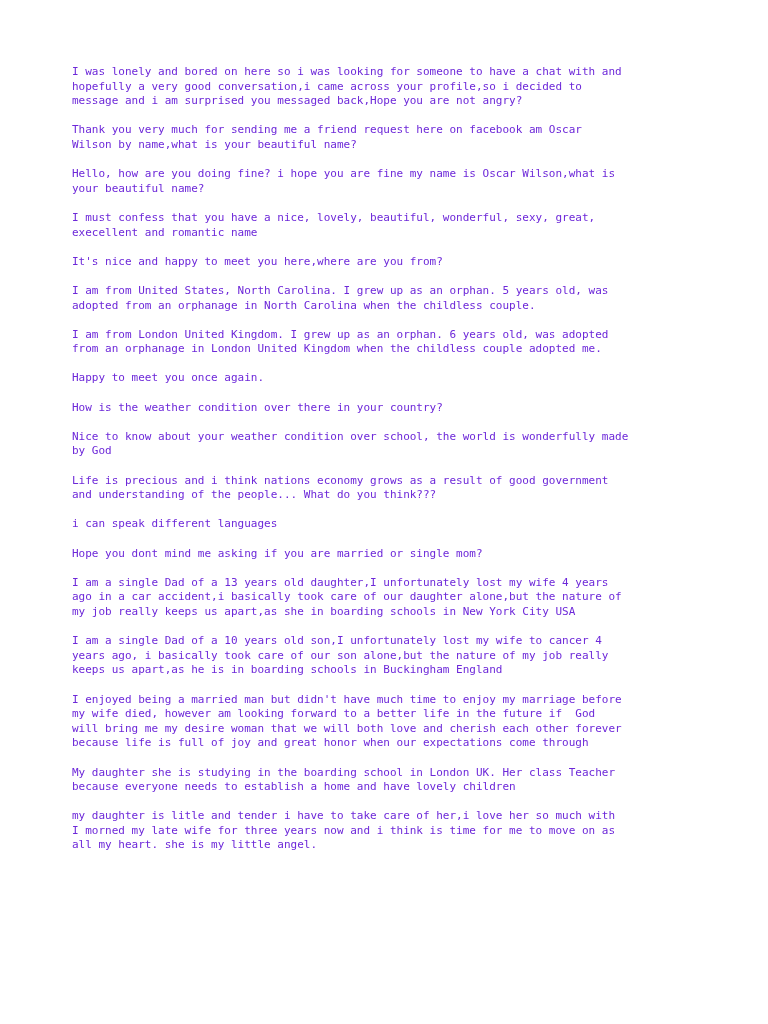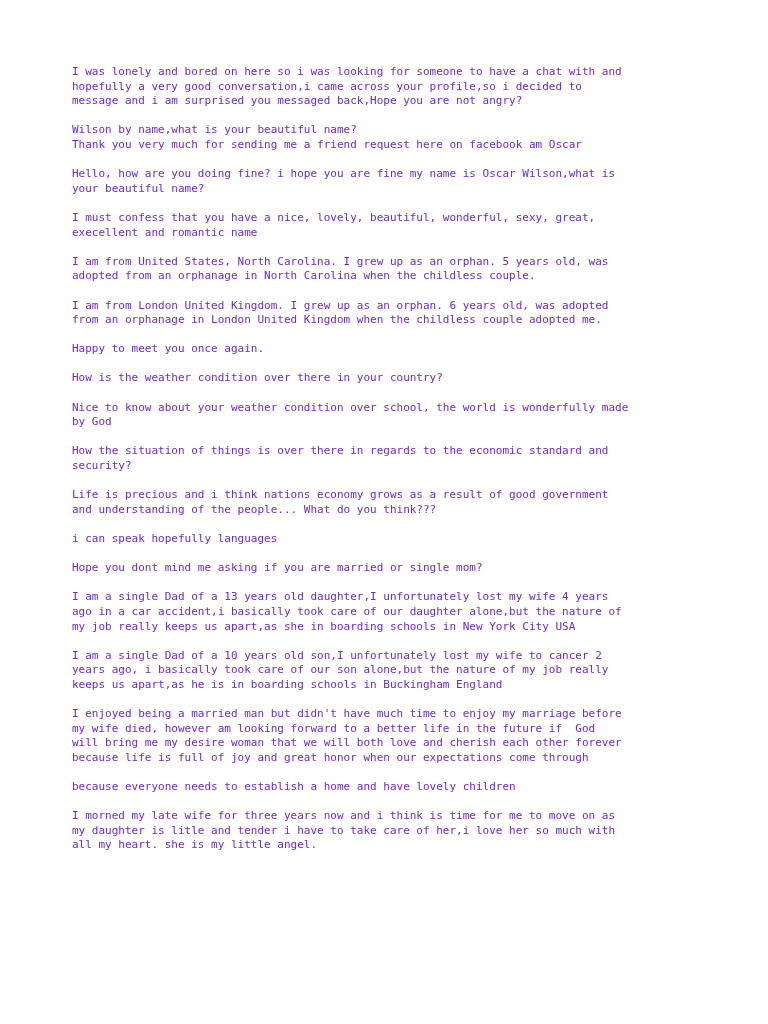--- a/index.html
+++ b/index.html
@@ -37,81 +37,81 @@
 <body>
 
 <div class="doc-page">
   <div class="doc-body">
       <div class="para">
         <div class="line">I was lonely and bored on here so i was looking for someone to have a chat with and</div>
         <div class="line">hopefully a very good conversation,i came across your profile,so i decided to</div>
         <div class="line">message and i am surprised you messaged back,Hope you are not angry?</div>
       </div>
       <div class="para">
+        <div class="line">Thank you very much for sending me a friend request here on facebook am Oscar</div>
         <div class="line">Wilson by name,what is your beautiful name?</div>
-        <div class="line">Thank you very much for sending me a friend request here on facebook am Oscar</div>
       </div>
       <div class="para">
         <div class="line">Hello, how are you doing fine? i hope you are fine my name is Oscar Wilson,what is</div>
         <div class="line">your beautiful name?</div>
       </div>
       <div class="para">
         <div class="line">I must confess that you have a nice, lovely, beautiful, wonderful, sexy, great,</div>
         <div class="line">execellent and romantic name</div>
+      </div>
+      <div class="para">
+        <div class="line">It's nice and happy to meet you here,where are you from?</div>
       </div>
       <div class="para">
         <div class="line">I am from United States, North Carolina. I grew up as an orphan. 5 years old, was</div>
         <div class="line">adopted from an orphanage in North Carolina when the childless couple.</div>
       </div>
       <div class="para">
         <div class="line">I am from London United Kingdom. I grew up as an orphan. 6 years old, was adopted</div>
         <div class="line">from an orphanage in London United Kingdom when the childless couple adopted me.</div>
       </div>
       <div class="para">
         <div class="line">Happy to meet you once again.</div>
       </div>
       <div class="para">
         <div class="line">How is the weather condition over there in your country?</div>
       </div>
       <div class="para">
         <div class="line">Nice to know about your weather condition over school, the world is wonderfully made</div>
         <div class="line">by God</div>
       </div>
       <div class="para">
-        <div class="line">How the situation of things is over there in regards to the economic standard and</div>
-        <div class="line">security?</div>
-      </div>
-      <div class="para">
         <div class="line">Life is precious and i think nations economy grows as a result of good government</div>
         <div class="line">and understanding of the people... What do you think???</div>
       </div>
       <div class="para">
-        <div class="line">i can speak hopefully languages</div>
+        <div class="line">i can speak different languages</div>
       </div>
       <div class="para">
         <div class="line">Hope you dont mind me asking if you are married or single mom?</div>
       </div>
       <div class="para">
         <div class="line">I am a single Dad of a 13 years old daughter,I unfortunately lost my wife 4 years</div>
         <div class="line">ago in a car accident,i basically took care of our daughter alone,but the nature of</div>
         <div class="line">my job really keeps us apart,as she in boarding schools in New York City USA</div>
       </div>
       <div class="para">
-        <div class="line">I am a single Dad of a 10 years old son,I unfortunately lost my wife to cancer 2</div>
+        <div class="line">I am a single Dad of a 10 years old son,I unfortunately lost my wife to cancer 4</div>
         <div class="line">years ago, i basically took care of our son alone,but the nature of my job really</div>
         <div class="line">keeps us apart,as he is in boarding schools in Buckingham England</div>
       </div>
       <div class="para">
         <div class="line">I enjoyed being a married man but didn't have much time to enjoy my marriage before</div>
         <div class="line">my wife died, however am looking forward to a better life in the future if  God</div>
         <div class="line">will bring me my desire woman that we will both love and cherish each other forever</div>
         <div class="line">because life is full of joy and great honor when our expectations come through</div>
       </div>
       <div class="para">
+        <div class="line">My daughter she is studying in the boarding school in London UK. Her class Teacher</div>
         <div class="line">because everyone needs to establish a home and have lovely children</div>
       </div>
       <div class="para">
+        <div class="line">my daughter is litle and tender i have to take care of her,i love her so much with</div>
         <div class="line">I morned my late wife for three years now and i think is time for me to move on as</div>
-        <div class="line">my daughter is litle and tender i have to take care of her,i love her so much with</div>
         <div class="line">all my heart. she is my little angel.</div>
       </div>
     </div>
 </div>
 
 </body></html>

